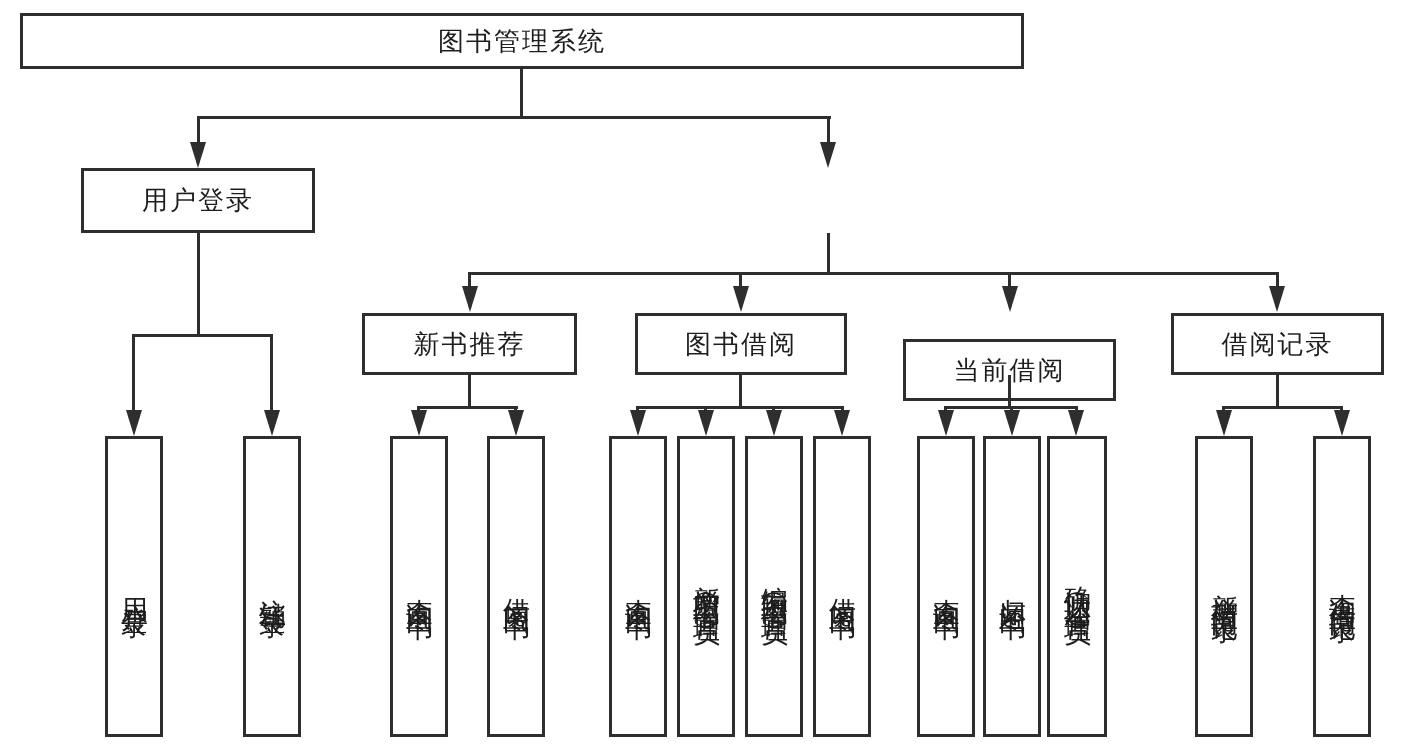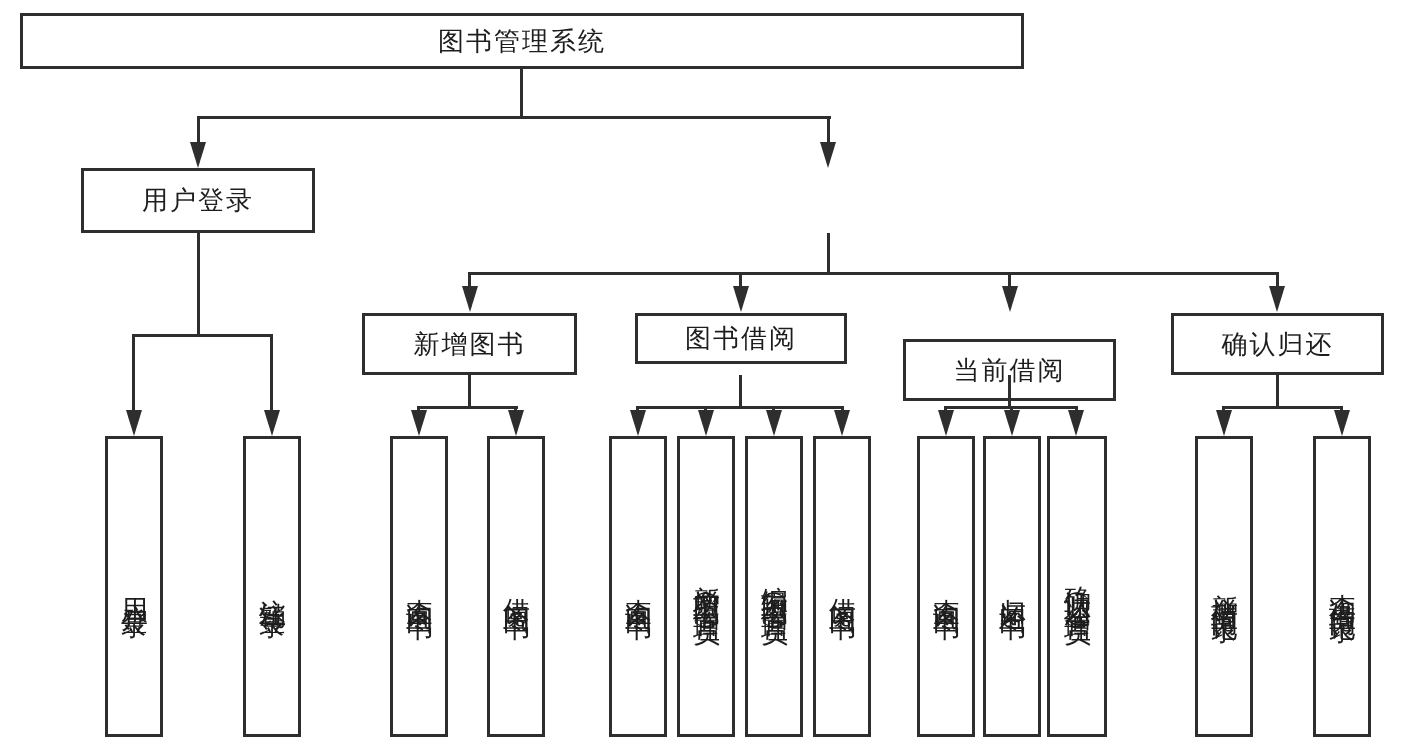--- a/index.html
+++ b/index.html
@@ -60,24 +60,24 @@
   <div class="hline" style="left:468px;top:272px;width:811px;height:3px;"></div>
   <div class="vline" style="left:468px;top:272px;width:3px;height:16px;"></div>
   <div class="vline" style="left:739px;top:272px;width:3px;height:16px;"></div>
   <div class="vline" style="left:1008px;top:272px;width:3px;height:16px;"></div>
   <div class="vline" style="left:1276px;top:272px;width:3px;height:16px;"></div>
   <div class="arrow" style="left:462px;top:286px;"></div>
   <div class="arrow" style="left:733px;top:286px;"></div>
   <div class="arrow" style="left:1002px;top:286px;"></div>
   <div class="arrow" style="left:1269px;top:286px;"></div>
 
-  <div class="box" style="left:362px;top:313px;width:215px;height:62px;">新增图书</div>
-  <div class="box" style="left:635px;top:313px;width:212px;height:51px;">图书借阅</div>
+  <div class="box" style="left:362px;top:313px;width:215px;height:62px;">新书推荐</div>
+  <div class="box" style="left:635px;top:313px;width:212px;height:62px;">图书借阅</div>
   <div class="box" style="left:903px;top:313px;width:213px;height:62px;margin-top:26px;">当前借阅</div>
-  <div class="box" style="left:1171px;top:313px;width:213px;height:62px;">确认归还</div>
+  <div class="box" style="left:1171px;top:313px;width:213px;height:62px;">借阅记录</div>
 
   <div class="vline" style="left:468px;top:375px;width:3px;height:34px;"></div>
   <div class="hline" style="left:417px;top:406px;width:101px;height:3px;"></div>
   <div class="vline" style="left:417px;top:406px;width:3px;height:7px;"></div>
   <div class="vline" style="left:514px;top:406px;width:3px;height:7px;"></div>
   <div class="arrow" style="left:411px;top:410px;"></div>
   <div class="arrow" style="left:508px;top:410px;"></div>
 
   <div class="vline" style="left:739px;top:375px;width:3px;height:34px;"></div>
   <div class="hline" style="left:636px;top:406px;width:208px;height:3px;"></div>

